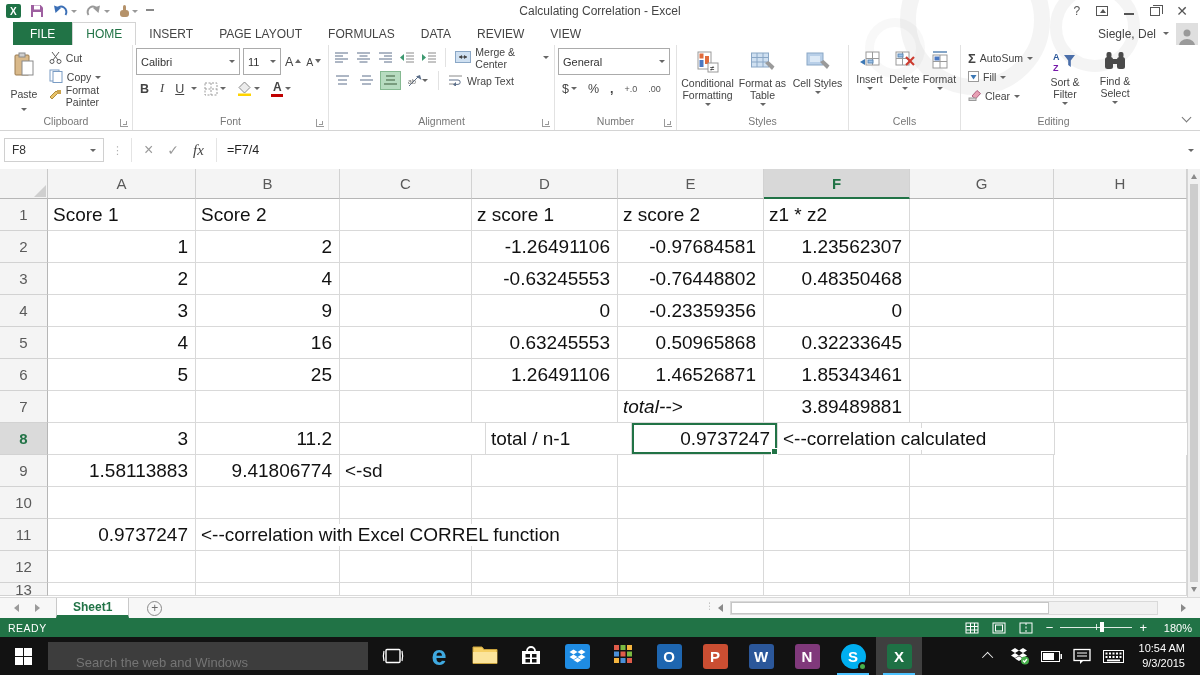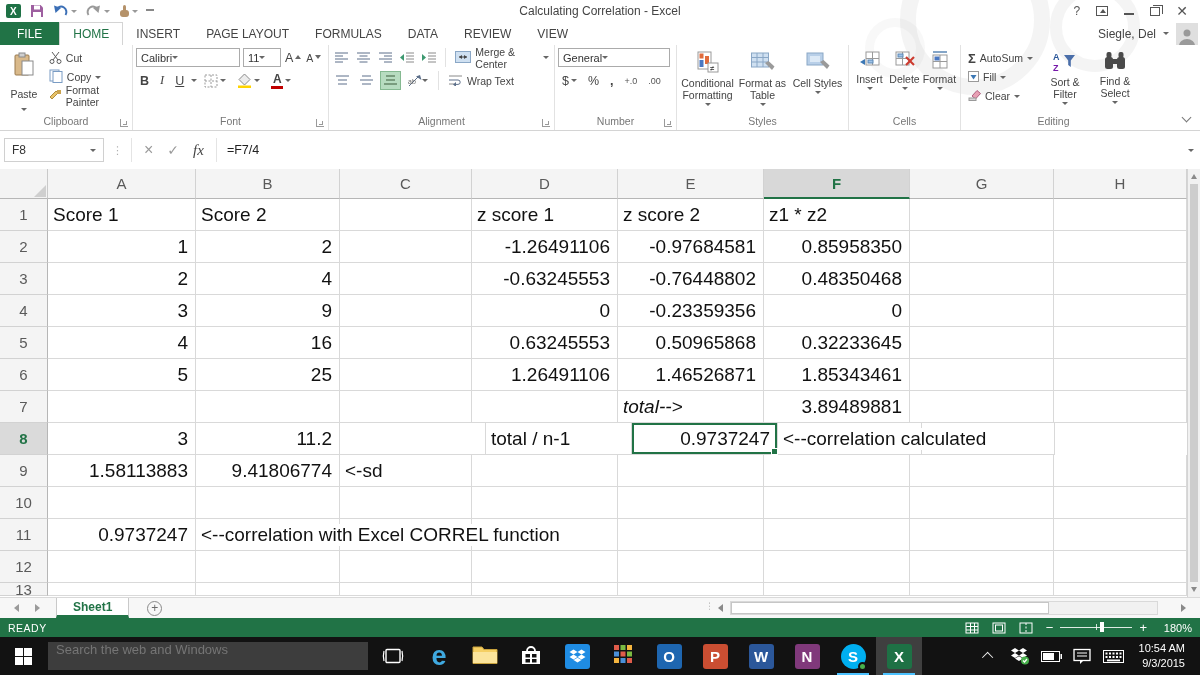--- a/index.html
+++ b/index.html
@@ -20,39 +20,39 @@
 .title{position:absolute;left:0;right:0;text-align:center;font-size:12px;color:#444}
 .winctl{margin-left:auto;display:flex;gap:16px;margin-right:12px;align-items:center;z-index:2;color:#555}
 .wbtn{font-size:12px;display:flex;align-items:center;justify-content:center;height:14px}
 .minline{width:10px;height:2px;background:#555;margin-top:6px}
 .restore{width:10px;height:9px;border:1px solid #555;position:relative}
 .restore:before{content:"";position:absolute;left:2px;top:-3px;width:9px;height:8px;border:1px solid #555;border-bottom:none;border-left:none}
 .xglyph{font-size:14px;color:#555}
 .ribopt{width:12px;height:10px;border:1px solid #555;position:relative}
 .ribopt:after{content:"";position:absolute;left:3px;top:2px;border-left:3px solid transparent;border-right:3px solid transparent;border-bottom:4px solid #555}
 
-.tabrow{position:absolute;top:22px;left:0;right:0;height:23px;display:flex;align-items:stretch}
+.tabrow{position:absolute;top:22px;left:13px;right:0;height:23px;display:flex;align-items:stretch}
 .ftab{background:#217346;color:#fff;padding:0 17px;font-size:12px;display:flex;align-items:center}
 .rtab{padding:0 13px;font-size:12px;color:#444;display:flex;align-items:center}
 .rtab.active{background:#fff;color:#217346;border:1px solid #d4d4d4;border-bottom:none}
 .account{margin-left:auto;display:flex;align-items:center;gap:7px;font-size:12px;color:#444;margin-right:2px;z-index:2}
 .avatar{width:22px;height:22px;background:#dfdfdf;display:flex;align-items:flex-end;justify-content:center;overflow:hidden}
 
 .ribbon{position:absolute;top:45px;left:0;right:0;height:86px;border-bottom:1px solid #d4d4d4;display:flex;background:transparent}
 .rgroup{height:100%;border-right:1px solid #e2e2e2;display:flex;flex-direction:column;padding:3px 3px 0}
 .gbody{flex:1;display:flex;align-items:flex-start}
 .glabel{height:15px;font-size:10.5px;color:#777;text-align:center;position:relative;padding:0 10px}
 .launch{position:absolute;right:1px;bottom:3px;width:8px;height:8px;border-left:1px solid #9a9a9a;border-bottom:1px solid #9a9a9a}
 .launch:after{content:"";position:absolute;right:1px;bottom:1px;width:3px;height:3px;border-right:1px solid #9a9a9a;border-bottom:1px solid #9a9a9a}
 .car{width:0;height:0;border-left:3px solid transparent;border-right:3px solid transparent;border-top:3.5px solid #666;display:inline-block}
 .bigbtn{width:46px;height:66px;display:flex;flex-direction:column;align-items:center;justify-content:space-between;font-size:10.5px;color:#444;padding:4px 0 3px}
 .stack{display:flex;flex-direction:column;gap:3px;padding:2px 0 0 2px}
 .sbtn{display:flex;align-items:center;gap:4px;font-size:10.5px;color:#444;height:16px;padding:0 2px}
 .frow1{display:flex;gap:3px;align-items:center}
-.selbox{border:1px solid #ababab;background:#fff;font-size:11px;display:flex;align-items:center;height:19px;padding:0 4px;color:#333}
+.selbox{border:1px solid #ababab;background:#fff;font-size:11px;display:flex;align-items:center;justify-content:space-between;height:27px;padding:0 4px;color:#333}
 .fbtn{font-size:12.5px;color:#444;display:flex;align-items:center;gap:2px;height:19px;padding:0 4px}
 .fontcol{display:flex;flex-direction:column;gap:4px;width:100%}
 .abox{width:21px;height:19px;display:flex;align-items:center;justify-content:center}
 .abox.active{background:#b7dcc0;border:1px solid #85b991}
 .vr{width:1px;height:38px;background:#e2e2e2;margin:2px 4px 0}
 .stybtn{width:56px;display:flex;flex-direction:column;align-items:center;text-align:center;font-size:10.5px;color:#444;line-height:1.15;gap:2px;padding-top:3px}
 .cellbtn{width:35px;display:flex;flex-direction:column;align-items:center;font-size:10.5px;color:#444;gap:2px;padding-top:3px}
 .sigma{font-size:13px;color:#444;font-weight:bold;line-height:1}
 .collapse{position:absolute;right:10px;bottom:6px;width:8px;height:8px}
 .collapse:before{content:"";position:absolute;left:0;top:3px;width:6px;height:6px;border-left:1.5px solid #777;border-top:1.5px solid #777;transform:rotate(45deg)}
@@ -105,21 +105,21 @@
 .viewico{display:flex;align-items:center}
 .zoomwrap{display:flex;align-items:center;gap:7px}
 .ztrack{width:72px;height:1.5px;background:rgba(255,255,255,.85);position:relative}
 .zthumb{position:absolute;left:55%;top:-4.5px;width:3.5px;height:10px;background:#fff}
 .ztick{position:absolute;left:50%;top:-2.5px;width:1px;height:6px;background:rgba(255,255,255,.8)}
 .zsym{font-size:13px;line-height:1}
 .zpct{font-size:11px;min-width:32px;text-align:right}
 
 .taskbar{position:absolute;top:637px;left:0;right:0;height:38px;background:#121212;display:flex;align-items:stretch}
 .startbtn{width:46px;display:flex;align-items:center;justify-content:center}
-.search{width:320px;margin:5px 2px;background:#3d3d3d;display:flex;align-items:flex-start;padding-left:8px}
+.search{width:320px;margin:5px 2px;background:#3d3d3d;display:flex;align-items:flex-end;padding-left:28px}
 .search input{background:transparent;border:none;outline:none;color:#c9c9c9;font-size:13px;width:100%;font-family:"Liberation Sans",sans-serif}
 .tbtn{width:46px;display:flex;align-items:center;justify-content:center;position:relative}
 .tbtn.running:after{content:"";position:absolute;left:7px;right:7px;bottom:0;height:2.5px;background:#4cc2ff}
 .tbtn.activeapp{background:#3f3f3f}
 .tile{width:25px;height:25px;border-radius:3px;display:flex;align-items:center;justify-content:center;font-weight:bold;color:#fff;font-size:15px;position:relative}
 .skype{border-radius:50%;background:#00aff0}
 .edgeE{font-size:27px;font-weight:bold;color:#3fa9e0;line-height:1}
 .tray{margin-left:auto;display:flex;align-items:center}
 .tico{width:31px;display:flex;align-items:center;justify-content:center;height:100%}
 .chev{width:8px;height:8px;border-left:1.7px solid #eee;border-top:1.7px solid #eee;transform:rotate(45deg) translateY(2px)}
@@ -643,21 +643,21 @@
           <div class="cell txt" style="width: 144px; flex: 0 0 144px;"></div>
           <div class="cell txt" style="width: 133px; flex: 0 0 133px;"></div>
         </div>
         <div class="grow">
           <div class="rowh">2</div>
           <div class="cell num" style="width: 148px; flex: 0 0 148px;">1</div>
           <div class="cell num" style="width: 144px; flex: 0 0 144px;">2</div>
           <div class="cell txt" style="width: 132px; flex: 0 0 132px;"></div>
           <div class="cell num" style="width: 146px; flex: 0 0 146px;">-1.26491106</div>
           <div class="cell num" style="width: 146px; flex: 0 0 146px;">-0.97684581</div>
-          <div class="cell num" style="width: 146px; flex: 0 0 146px;">0.85958350</div>
+          <div class="cell num" style="width: 146px; flex: 0 0 146px;">1.23562307</div>
           <div class="cell txt" style="width: 144px; flex: 0 0 144px;"></div>
           <div class="cell txt" style="width: 133px; flex: 0 0 133px;"></div>
         </div>
         <div class="grow">
           <div class="rowh">3</div>
           <div class="cell num" style="width: 148px; flex: 0 0 148px;">2</div>
           <div class="cell num" style="width: 144px; flex: 0 0 144px;">4</div>
           <div class="cell txt" style="width: 132px; flex: 0 0 132px;"></div>
           <div class="cell num" style="width: 146px; flex: 0 0 146px;">-0.63245553</div>
           <div class="cell num" style="width: 146px; flex: 0 0 146px;">-0.76448802</div>

